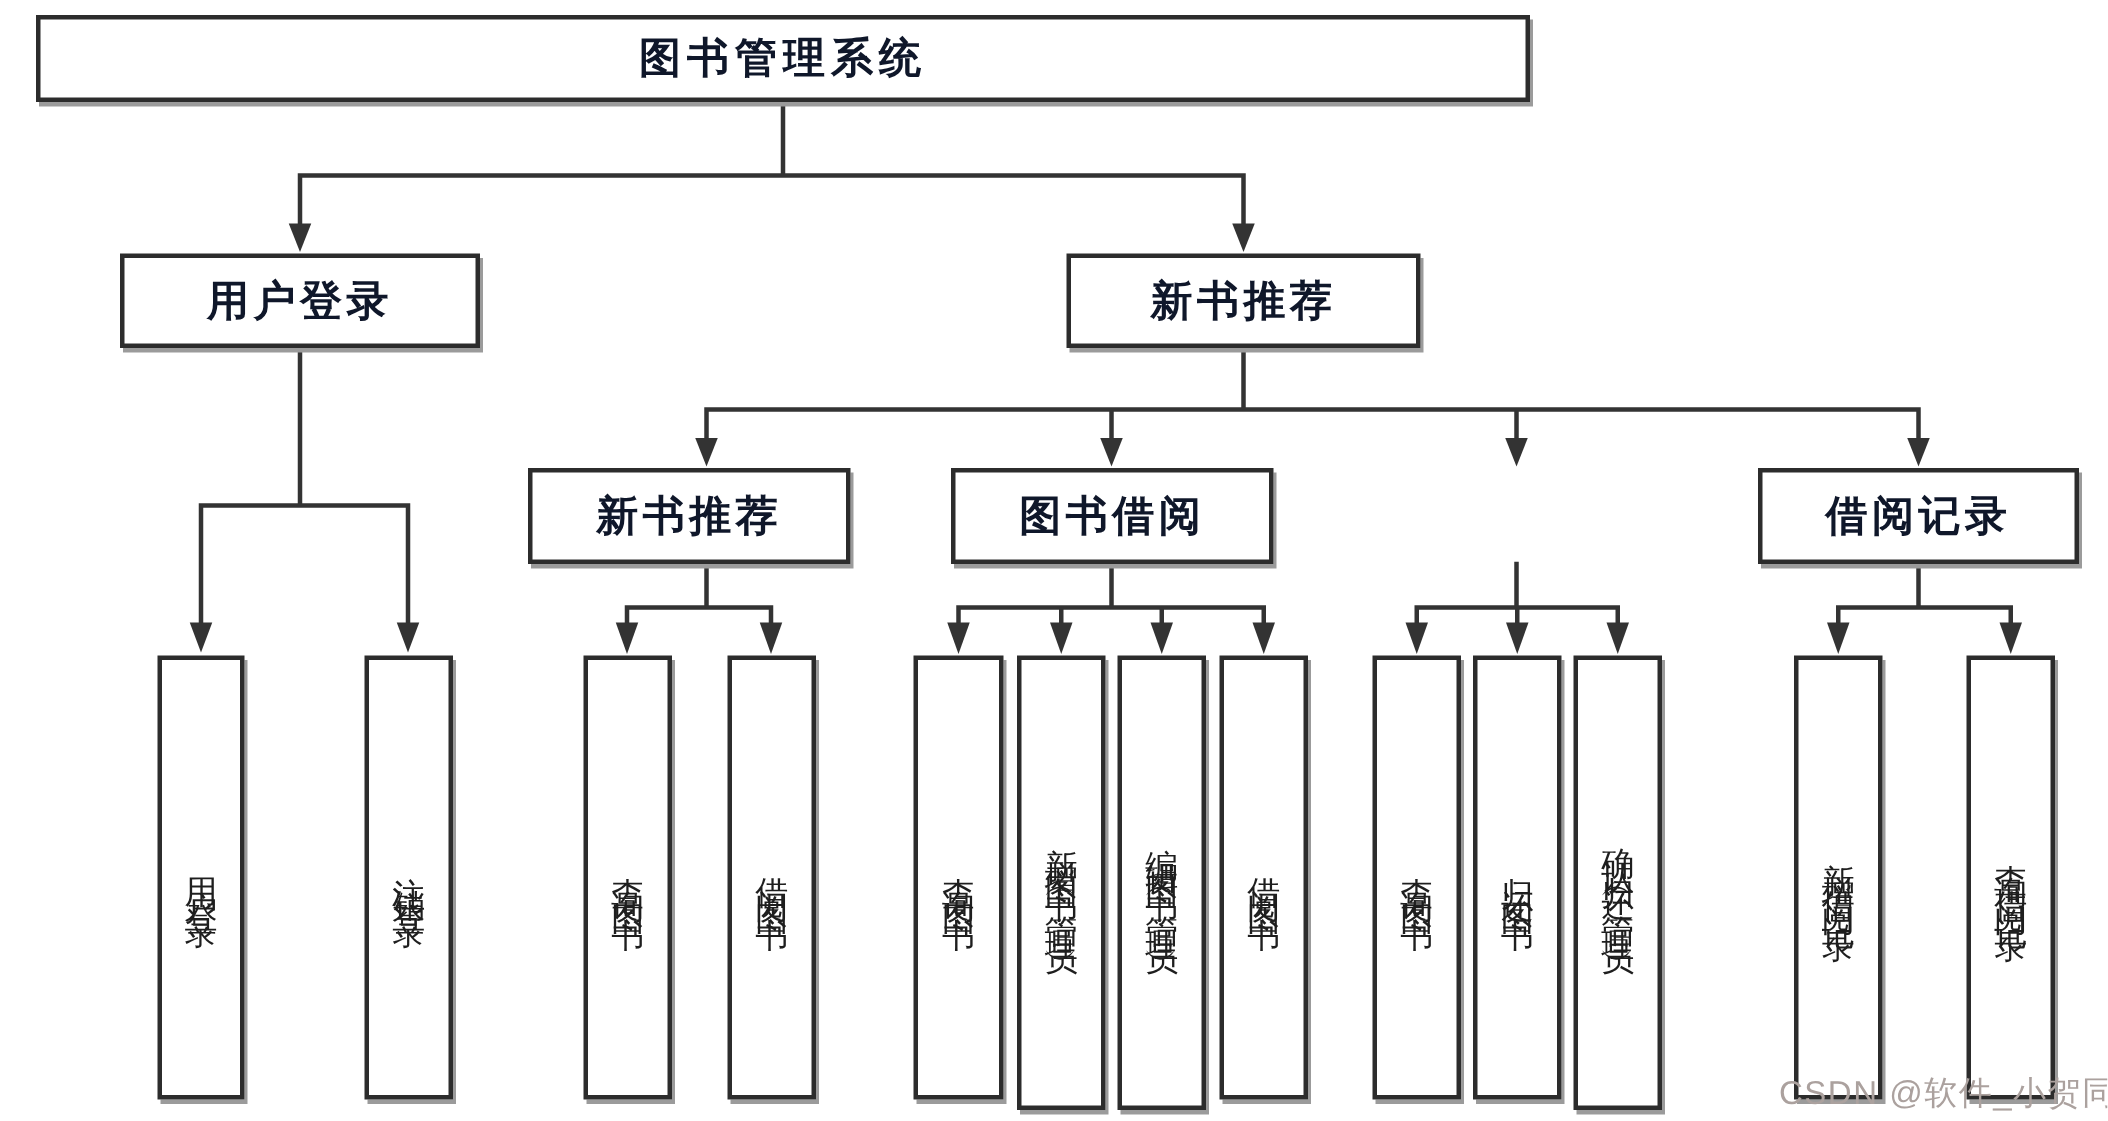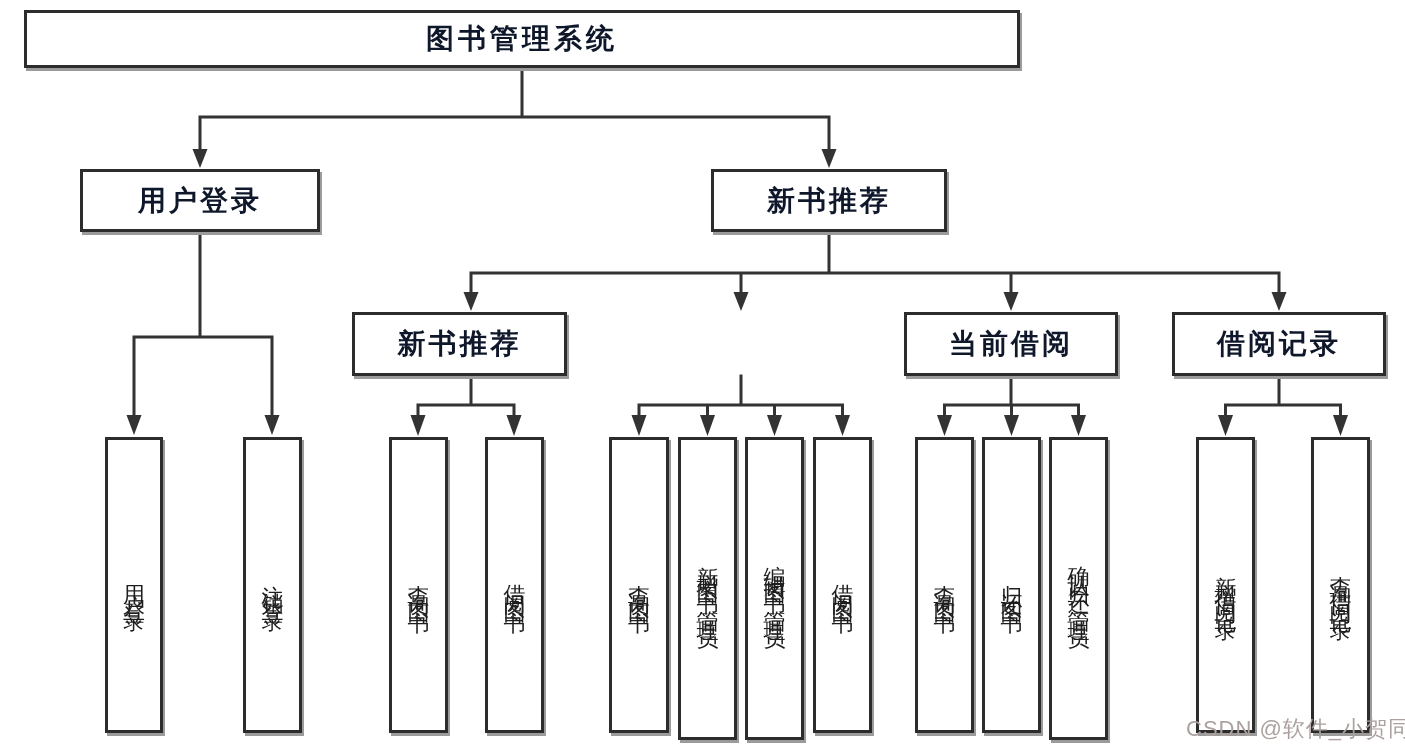--- a/index.html
+++ b/index.html
@@ -70,22 +70,22 @@
   <div class="box" style="left:80px;top:169px;width:240px;height:63px">
     <span class="h-label">用户登录</span>
   </div>
   <div class="box" style="left:711px;top:169px;width:236px;height:63px">
     <span class="h-label">新书推荐</span>
   </div>
 
   <div class="box" style="left:352px;top:312px;width:215px;height:64px">
     <span class="h-label">新书推荐</span>
   </div>
-  <div class="box" style="left:904px;top:312px;width:214px;height:64px">
-    <span class="h-label">当前借阅</span>
+  <div class="box" style="left:634px;top:312px;width:215px;height:64px">
+    <span class="h-label">图书借阅</span>
   </div>
   <div class="box" style="left:1172px;top:312px;width:214px;height:64px">
     <span class="h-label">借阅记录</span>
   </div>
 
   <div class="box" style="left:105px;top:437px;width:58px;height:296px">
     <span class="v-label">用户登录</span>
   </div>
   <div class="box" style="left:243px;top:437px;width:59px;height:296px">
     <span class="v-label">注销登录</span>

